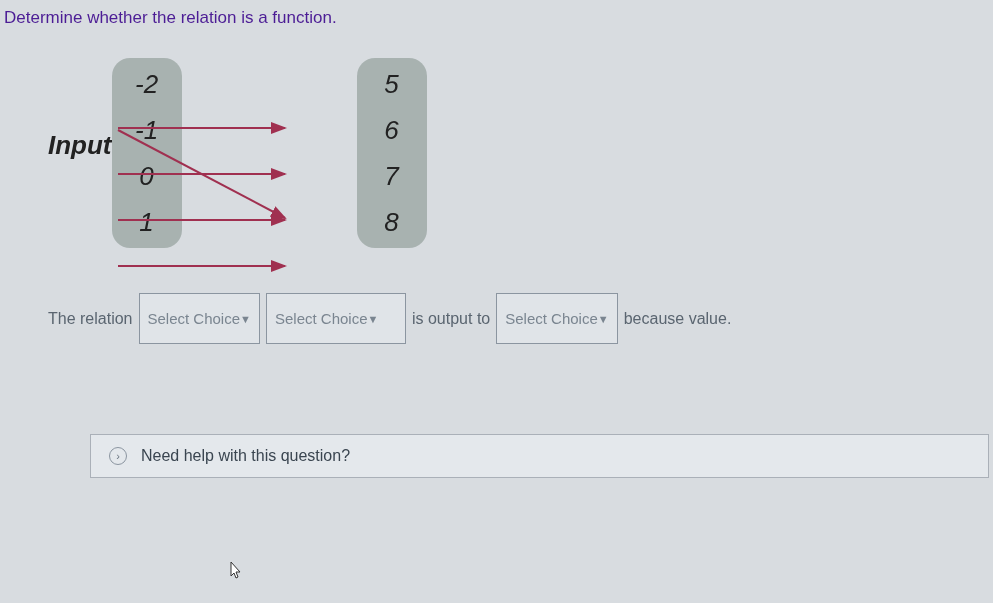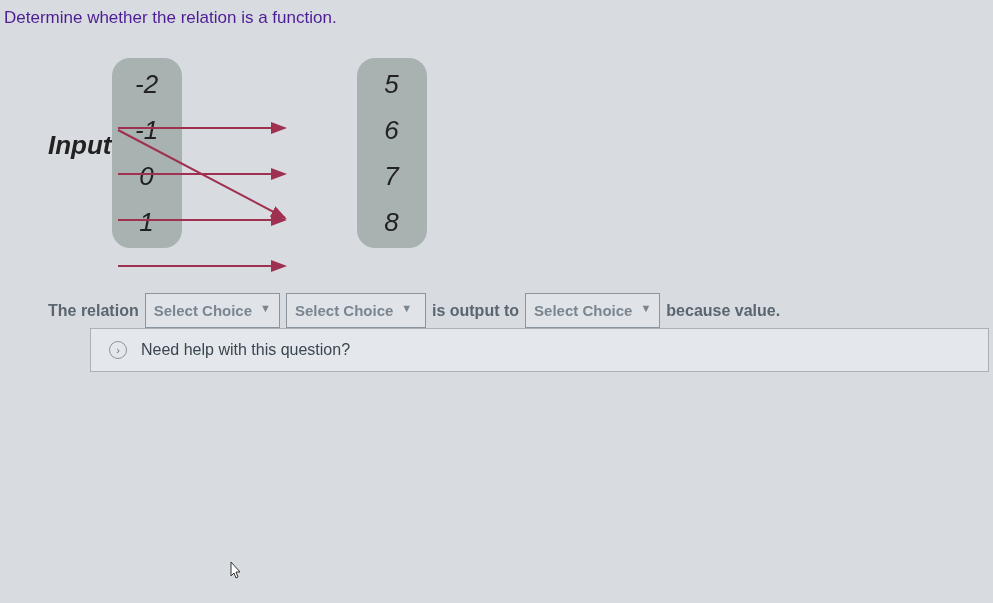--- a/index.html
+++ b/index.html
@@ -67,30 +67,30 @@
       pointer-events: none;
     }
     .sentence {
       padding-left: 48px;
       font-size: 16px;
       color: #5a6570;
       display: flex;
       align-items: center;
       flex-wrap: wrap;
       gap: 6px;
-      font-weight: bold;
+      margin-bottom: 90px;
     }
     .select-box {
       border: 1px solid #8b95a0;
       background: #e0e4e8;
-      padding: 8px 8px;
+      padding: 16px 8px;
       font-size: 15px;
       color: #7a8590;
       display: inline-flex;
-      gap: 8px;
+      align-items: center;
       cursor: pointer;
     }
     .select-box.wide { min-width: 140px; }
     .chevron {
       font-size: 11px;
       color: #7a8590;
     }
     .help-box {
       margin-left: 90px;
       margin-right: 4px;

